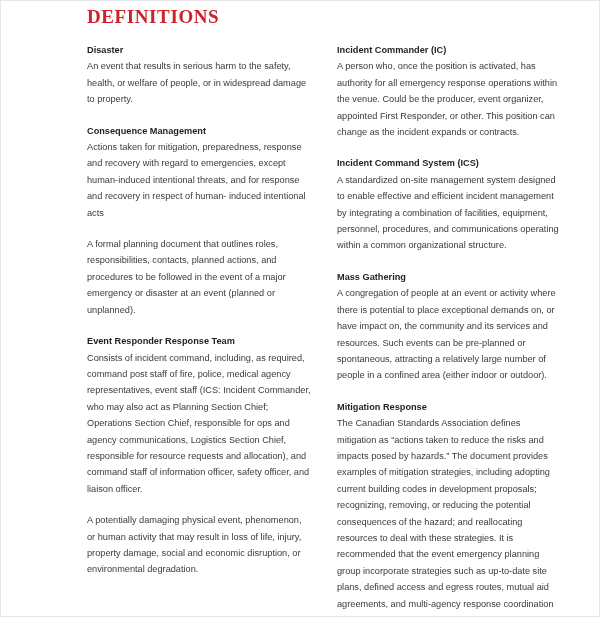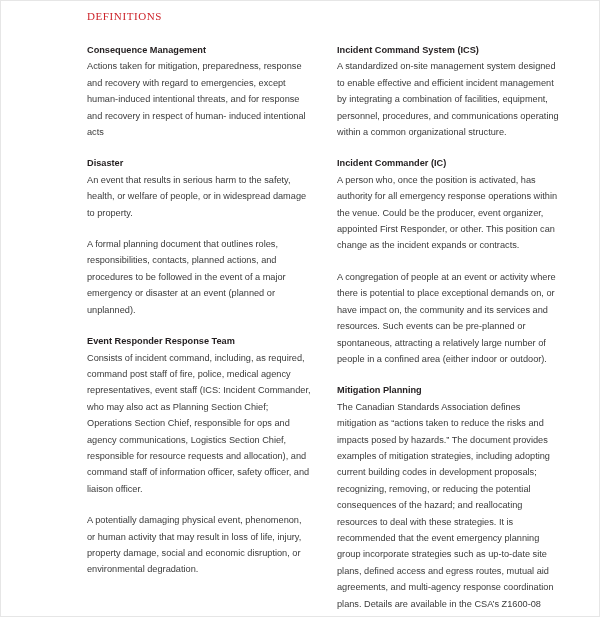--- a/index.html
+++ b/index.html
@@ -22,22 +22,22 @@
   .page-inner {
     position: absolute;
     left: 86px;
     top: 7px;
     right: 22px;
     bottom: 0;
   }
   .doc-title {
     color: #cc2229;
     font-family: "Liberation Serif", serif;
-    font-weight: normal;
-    font-size: 11px;
+    font-weight: bold;
+    font-size: 19px;
     letter-spacing: 0.6px;
     line-height: 17px;
     margin: 0 0 17px 0;
     white-space: nowrap;
   }
   .columns {
     display: flex;
     align-items: flex-start;
     gap: 26px;
   }
@@ -76,62 +76,63 @@
 <div class="page">
   <div class="page-inner">
 
     <h1 class="doc-title">DEFINITIONS</h1>
 
     <div class="columns">
 
       <div class="column col-left">
 
         <div class="entry">
-          <div class="term">Consequence Management</div>
-          <div class="definition">Actions taken for mitigation, preparedness, response and recovery with regard to emergencies, except human-induced intentional threats, and for response and recovery in respect of human- induced intentional acts</div>
+          <div class="term">Disaster</div>
+          <div class="definition">An event that results in serious harm to the safety, health, or welfare of people, or in widespread damage to property.</div>
         </div>
 
         <div class="entry">
-          <div class="term">Disaster</div>
-          <div class="definition">An event that results in serious harm to the safety, health, or welfare of people, or in widespread damage to property.</div>
+          <div class="term">Consequence Management</div>
+          <div class="definition">Actions taken for mitigation, preparedness, response and recovery with regard to emergencies, except human-induced intentional threats, and for response and recovery in respect of human- induced intentional acts</div>
         </div>
 
         <div class="entry">
           <div class="definition">A formal planning document that outlines roles, responsibilities, contacts, planned actions, and procedures to be followed in the event of a major emergency or disaster at an event (planned or unplanned).</div>
         </div>
 
         <div class="entry">
           <div class="term">Event Responder Response Team</div>
           <div class="definition">Consists of incident command, including, as required, command post staff of fire, police, medical agency representatives, event staff (ICS: Incident Commander, who may also act as Planning Section Chief; Operations Section Chief, responsible for ops and agency communications, Logistics Section Chief, responsible for resource requests and allocation), and command staff of information officer, safety officer, and liaison officer.</div>
         </div>
 
         <div class="entry">
           <div class="definition">A potentially damaging physical event, phenomenon, or human activity that may result in loss of life, injury, property damage, social and economic disruption, or environmental degradation.</div>
         </div>
 
       </div>
 
       <div class="column col-right">
 
         <div class="entry">
+          <div class="term">Incident Commander (IC)</div>
+          <div class="definition">A person who, once the position is activated, has authority for all emergency response operations within the venue. Could be the producer, event organizer, appointed First Responder, or other. This position can change as the incident expands or contracts.</div>
+        </div>
+
+        <div class="entry">
           <div class="term">Incident Command System (ICS)</div>
           <div class="definition">A standardized on-site management system designed to enable effective and efficient incident management by integrating a combination of facilities, equipment, personnel, procedures, and communications operating within a common organizational structure.</div>
         </div>
 
         <div class="entry">
-          <div class="term">Incident Commander (IC)</div>
-          <div class="definition">A person who, once the position is activated, has authority for all emergency response operations within the venue. Could be the producer, event organizer, appointed First Responder, or other. This position can change as the incident expands or contracts.</div>
-        </div>
-
-        <div class="entry">
+          <div class="term">Mass Gathering</div>
           <div class="definition">A congregation of people at an event or activity where there is potential to place exceptional demands on, or have impact on, the community and its services and resources. Such events can be pre-planned or spontaneous, attracting a relatively large number of people in a confined area (either indoor or outdoor).</div>
         </div>
 
         <div class="entry">
-          <div class="term">Mitigation Planning</div>
+          <div class="term">Mitigation Response</div>
           <div class="definition">The Canadian Standards Association defines mitigation as “actions taken to reduce the risks and impacts posed by hazards.” The document provides examples of mitigation strategies, including adopting current building codes in development proposals; recognizing, removing, or reducing the potential consequences of the hazard; and reallocating resources to deal with these strategies. It is recommended that the event emergency planning group incorporate strategies such as up-to-date site plans, defined access and egress routes, mutual aid agreements, and multi-agency response coordination plans. Details are available in the CSA’s Z1600-08 document.</div>
         </div>
 
       </div>
 
     </div>
   </div>
 </div>
 
 </body></html>

